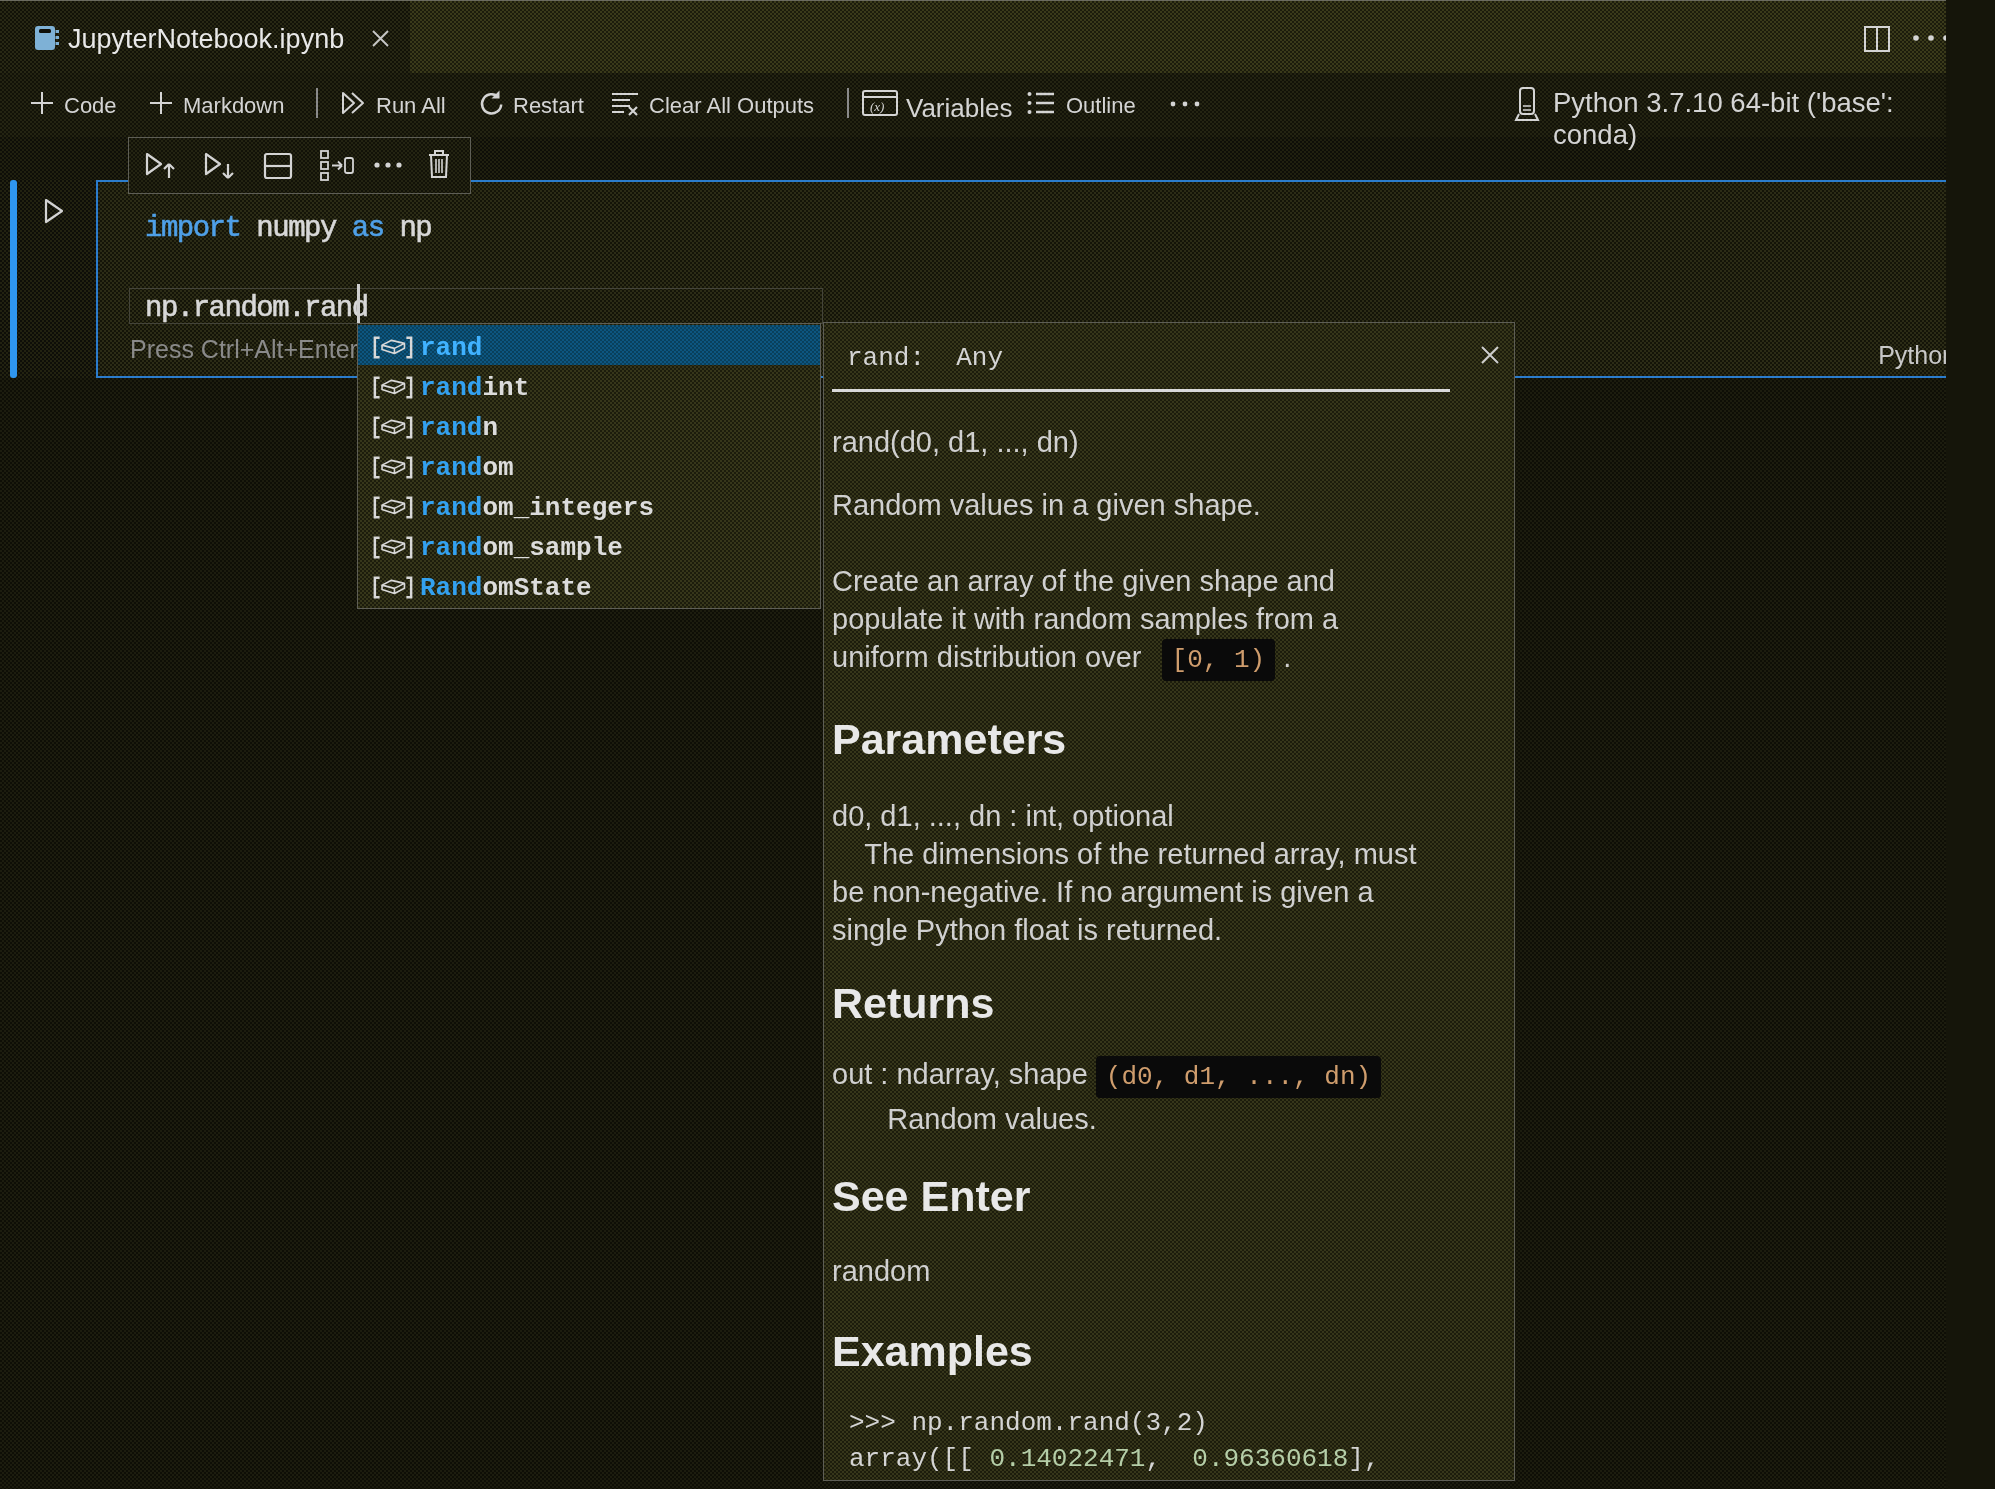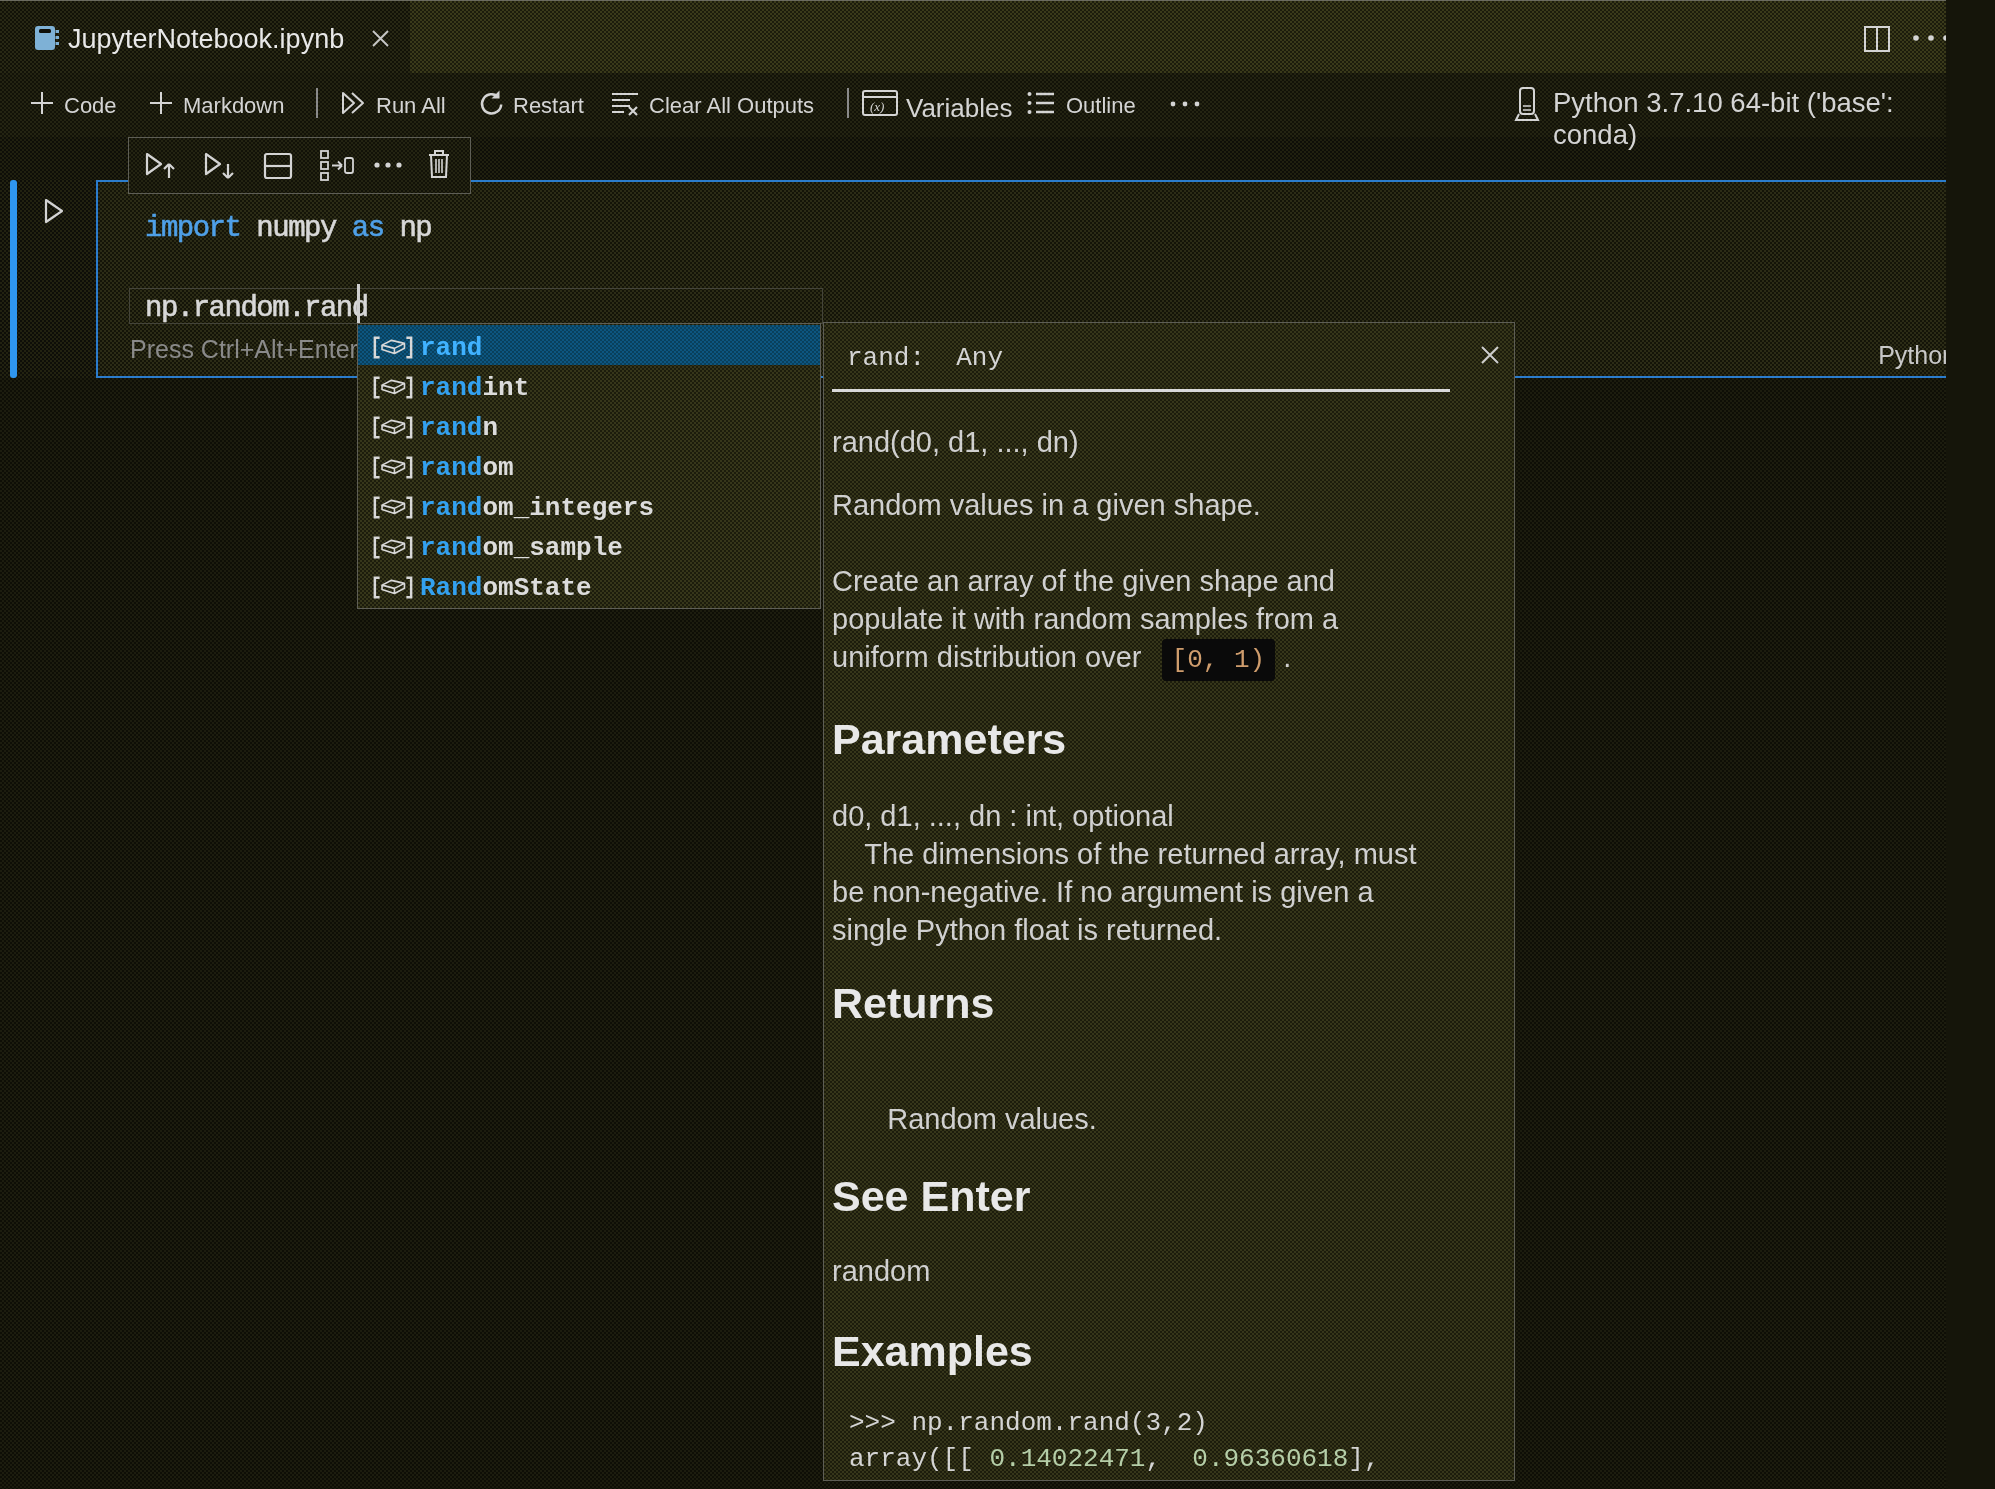--- a/index.html
+++ b/index.html
@@ -210,20 +210,21 @@
     <path d="M3 3 L19 19 M19 3 L3 19" stroke="#cfcfcf" stroke-width="2" fill="none"></path>
   </svg>
   <div class="abs" style="left:832px;top:389px;width:618px;height:3px;background:#dadada;"></div>
 
   <div class="abs db" style="top:423px;">rand(d0, d1, ..., dn)</div>
   <div class="abs db" style="top:486px;">Random values in a given shape.</div>
   <div class="abs db" style="top:562px;">Create an array of the given shape and<br>populate it with random samples from a<br>uniform distribution over <span class="code" style="margin-left:12px;">[0, 1)</span> .</div>
   <div class="abs dh" style="top:716px;">Parameters</div>
   <div class="abs db" style="top:797px;">d0, d1, ..., dn : int, optional<br>&nbsp;&nbsp;&nbsp;&nbsp;The dimensions of the returned array, must<br>be non-negative. If no argument is given a<br>single Python float is returned.</div>
   <div class="abs dh" style="top:980px;">Returns</div>
+  <div class="abs db" style="top:1055px;">out : ndarray, shape <span class="code">(d0, d1, ..., dn)</span></div>
   <div class="abs db" style="top:1100px;padding-left:23px;">&nbsp;&nbsp;&nbsp;&nbsp;Random values.</div>
   <div class="abs dh" style="top:1173px;">See Enter</div>
   <div class="abs db" style="top:1252px;">random</div>
   <div class="abs dh" style="top:1328px;">Examples</div>
   <div class="abs mono" style="left:835px;top:1405px;font-size:26px;line-height:36px;color:#d4d4d4;white-space:pre;">&gt;&gt;&gt; np.random.rand(3,2)
 array([[ <span class="num">0.14022471</span>,  <span class="num">0.96360618</span>],</div>
 
 </div>
 
 </body></html>

